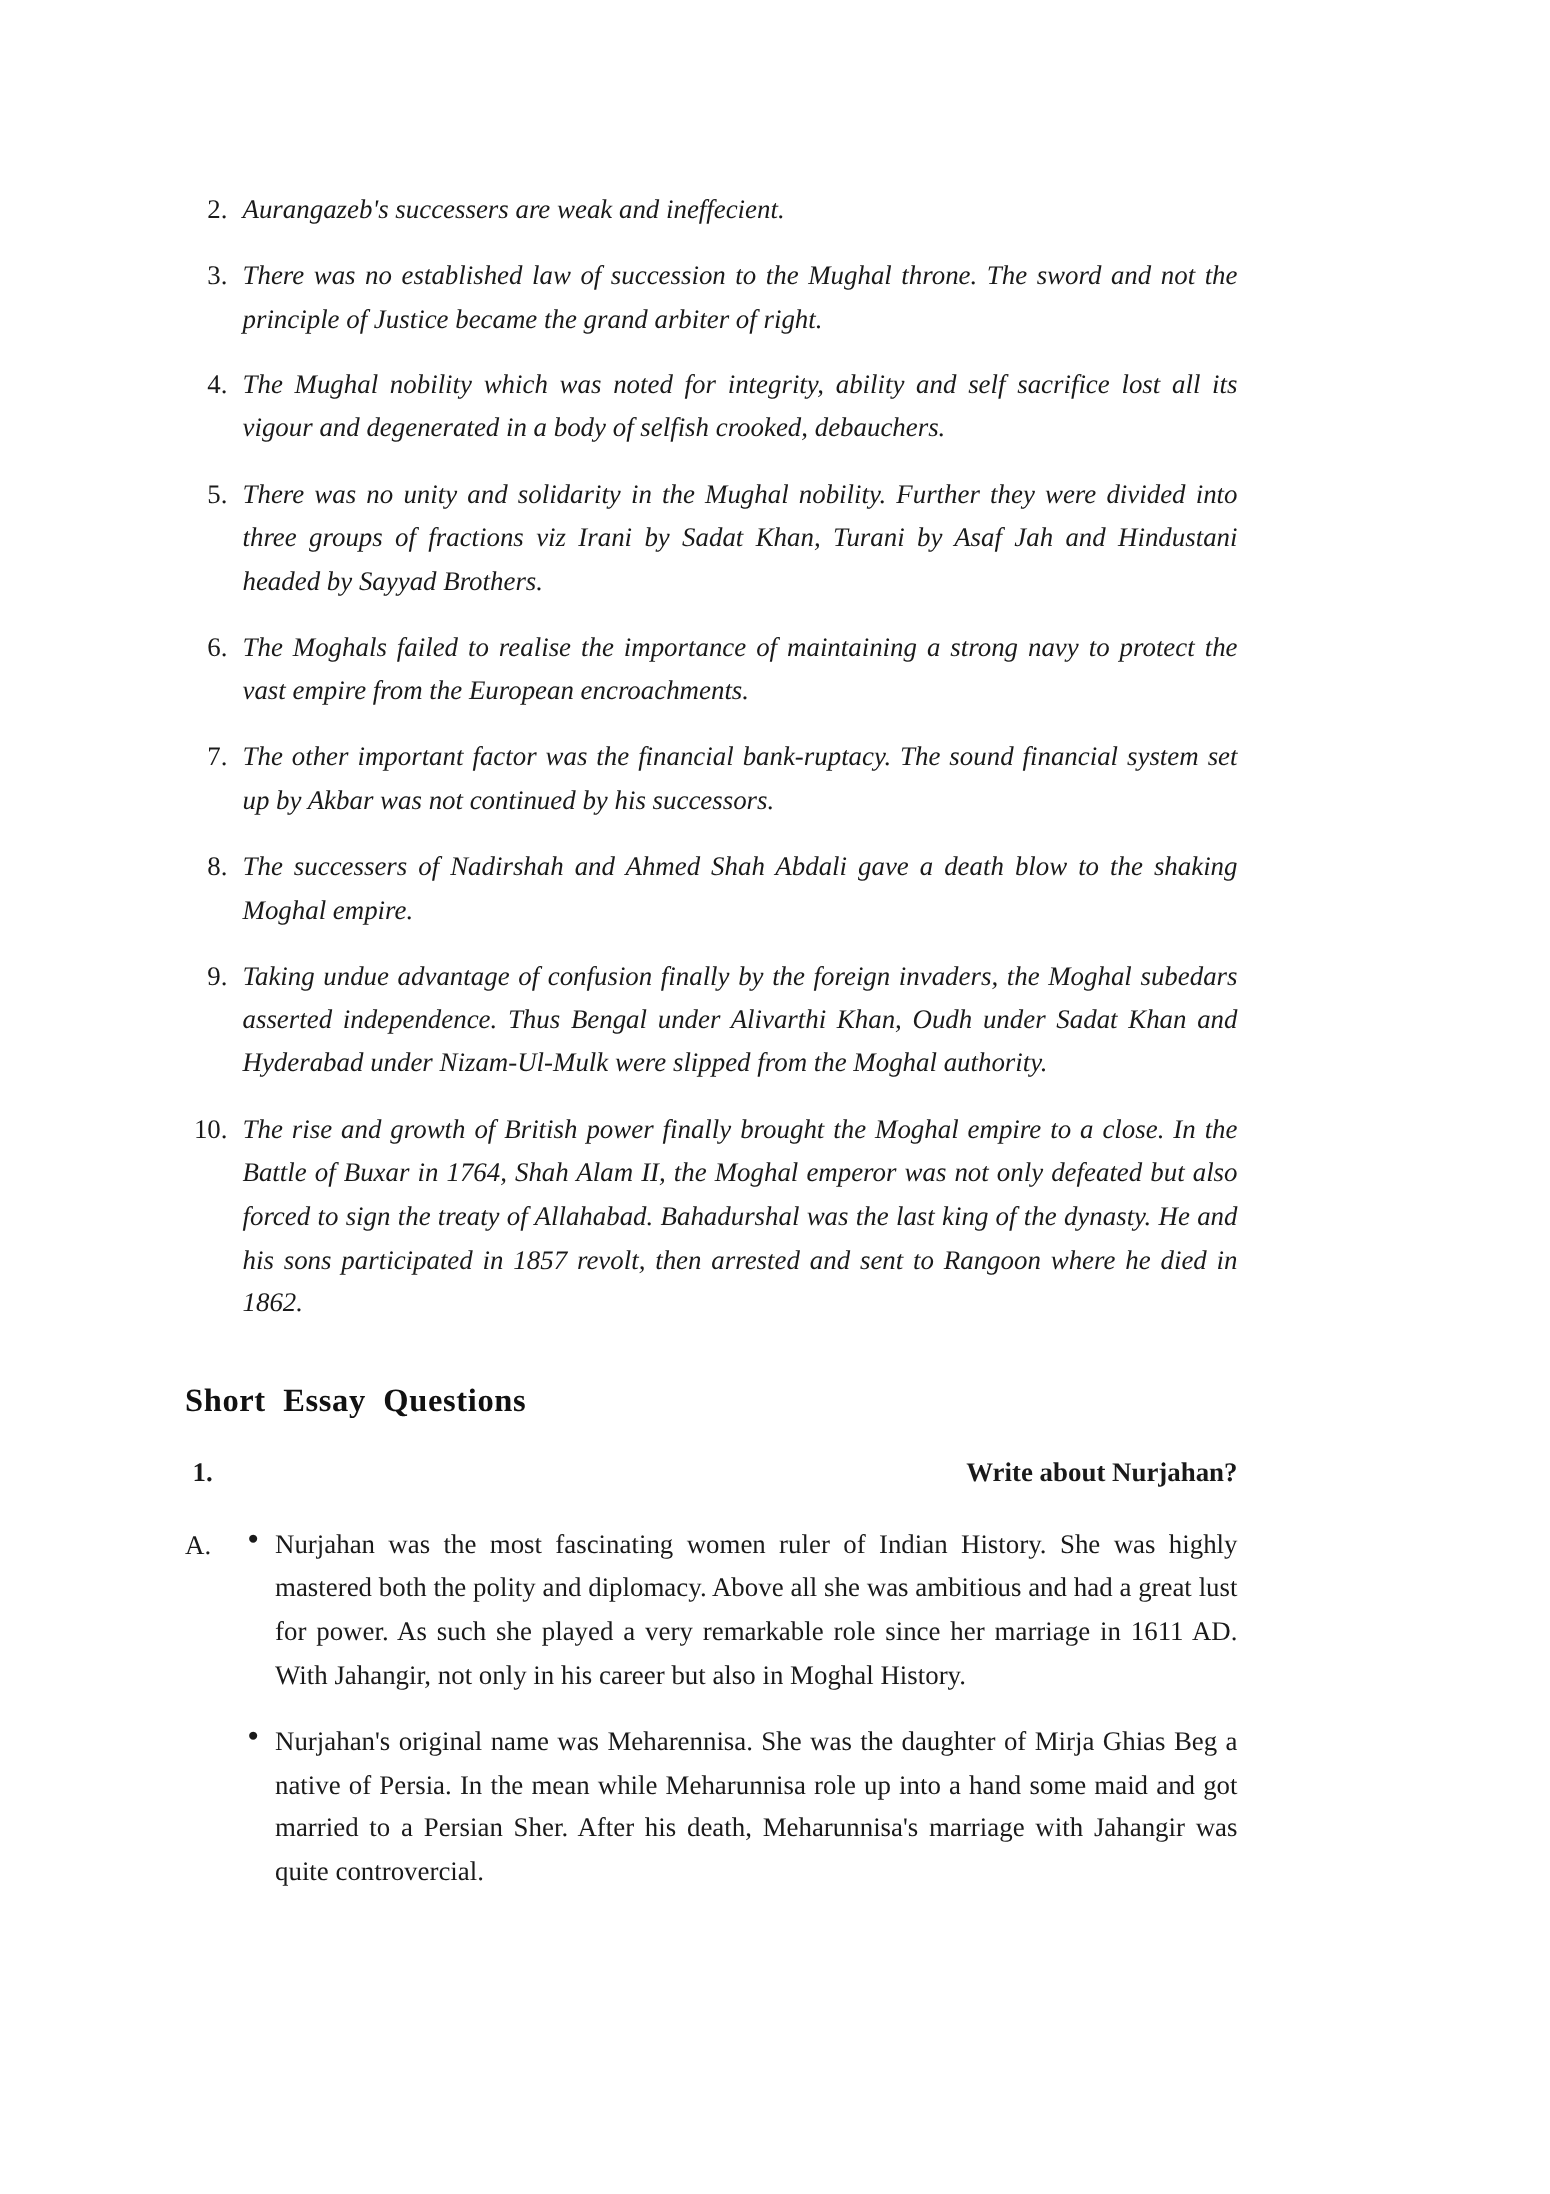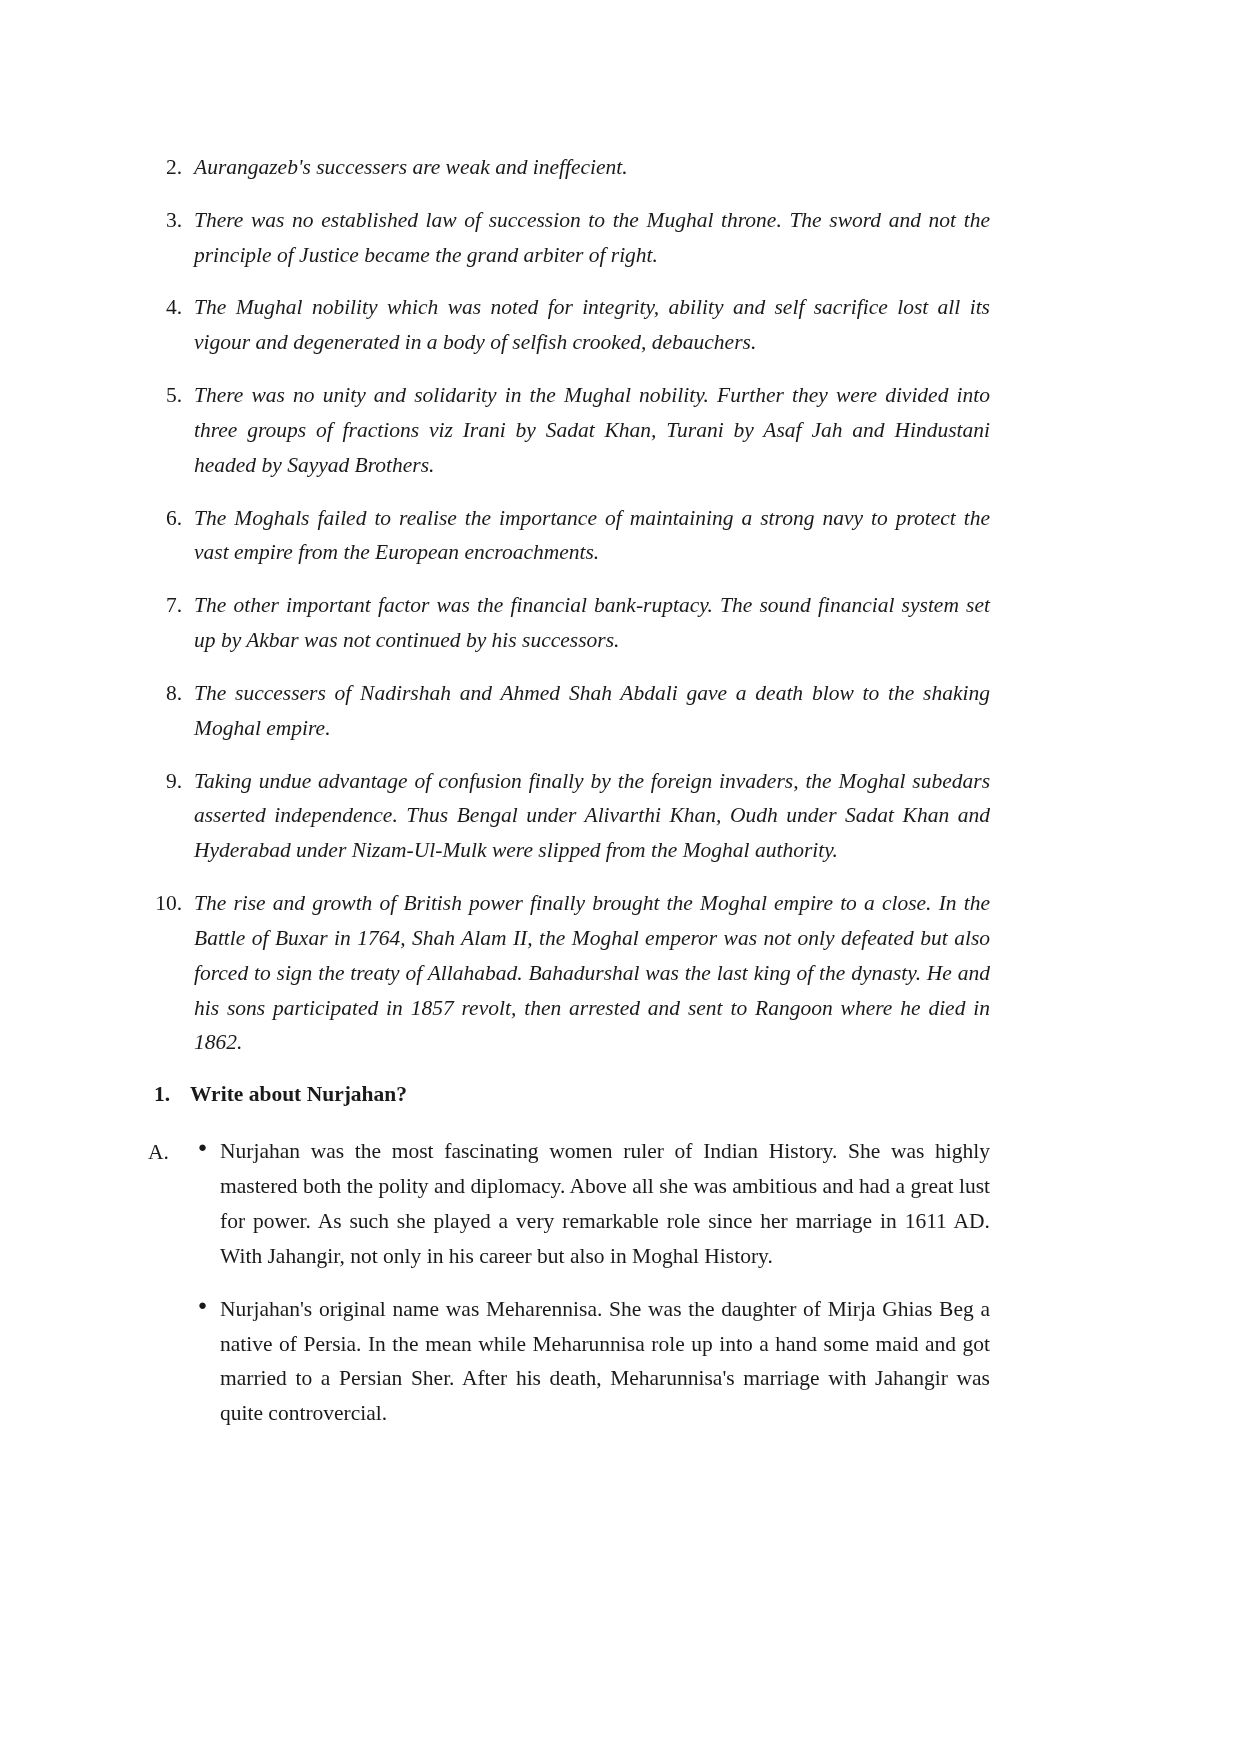--- a/index.html
+++ b/index.html
@@ -87,20 +87,21 @@
     font-weight: bold;
     line-height: 1.5;
   }
   .question-marker {
     flex: 0 0 auto;
     width: 36px;
     text-align: left;
   }
   .question-text {
     flex: 1 1 auto;
+    text-align: right;
   }
 
   
   .answer-block {
     display: flex;
     align-items: flex-start;
   }
   .answer-marker {
     flex: 0 0 auto;
     width: 58px;
@@ -187,20 +188,21 @@
       <li class="num-item">
         <span class="num-marker">9.</span>
         <span class="num-body">Taking undue advantage of confusion finally by the foreign invaders, the Moghal subedars asserted independence.  Thus Bengal under Alivarthi Khan, Oudh under Sadat Khan and Hyderabad under Nizam-Ul-Mulk were slipped from the Moghal authority.</span>
       </li>
       <li class="num-item">
         <span class="num-marker">10.</span>
         <span class="num-body">The rise and growth of British power finally brought the Moghal empire to a close.  In the Battle of Buxar in 1764, Shah Alam II, the Moghal emperor was not only defeated but also forced to sign the treaty of Allahabad.  Bahadurshal was the last king of the dynasty.  He and his sons participated in 1857 revolt, then arrested and sent to Rangoon where he died in 1862.</span>
       </li>
     </ol>
 
+    <div class="section-heading">Short Essay Questions</div>
 
     <div class="question-row">
       <span class="question-marker">1.</span>
       <span class="question-text">Write about Nurjahan?</span>
     </div>
 
     <div class="answer-block">
       <span class="answer-marker">A.</span>
       <ul class="bullet-list">
         <li class="bullet-item">

